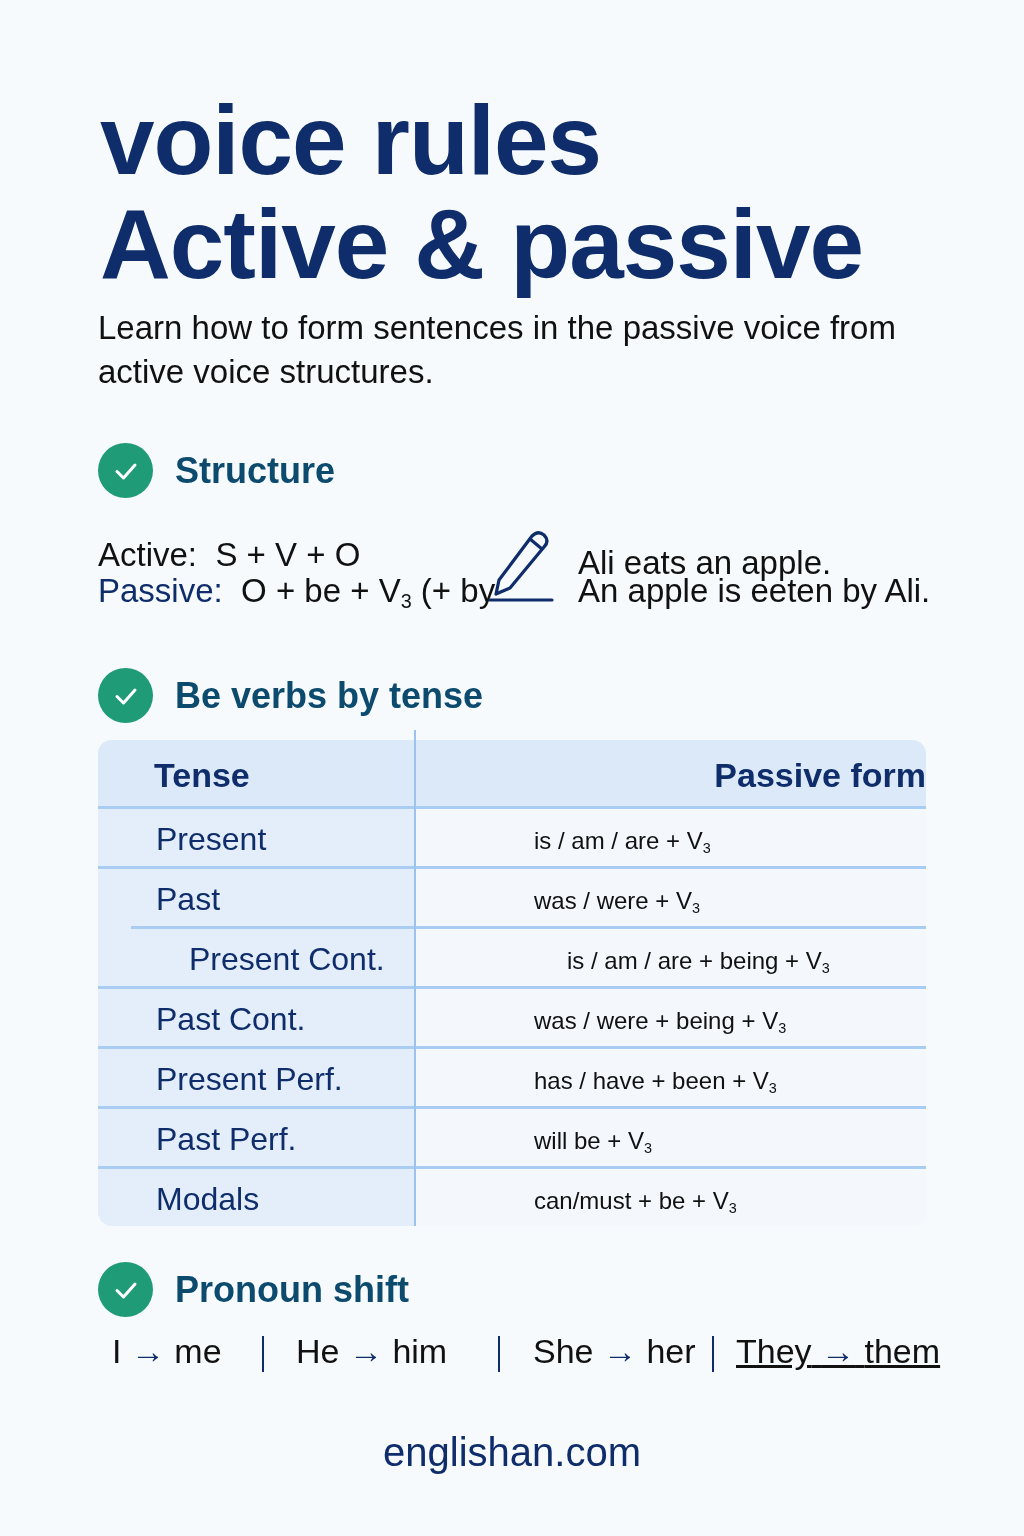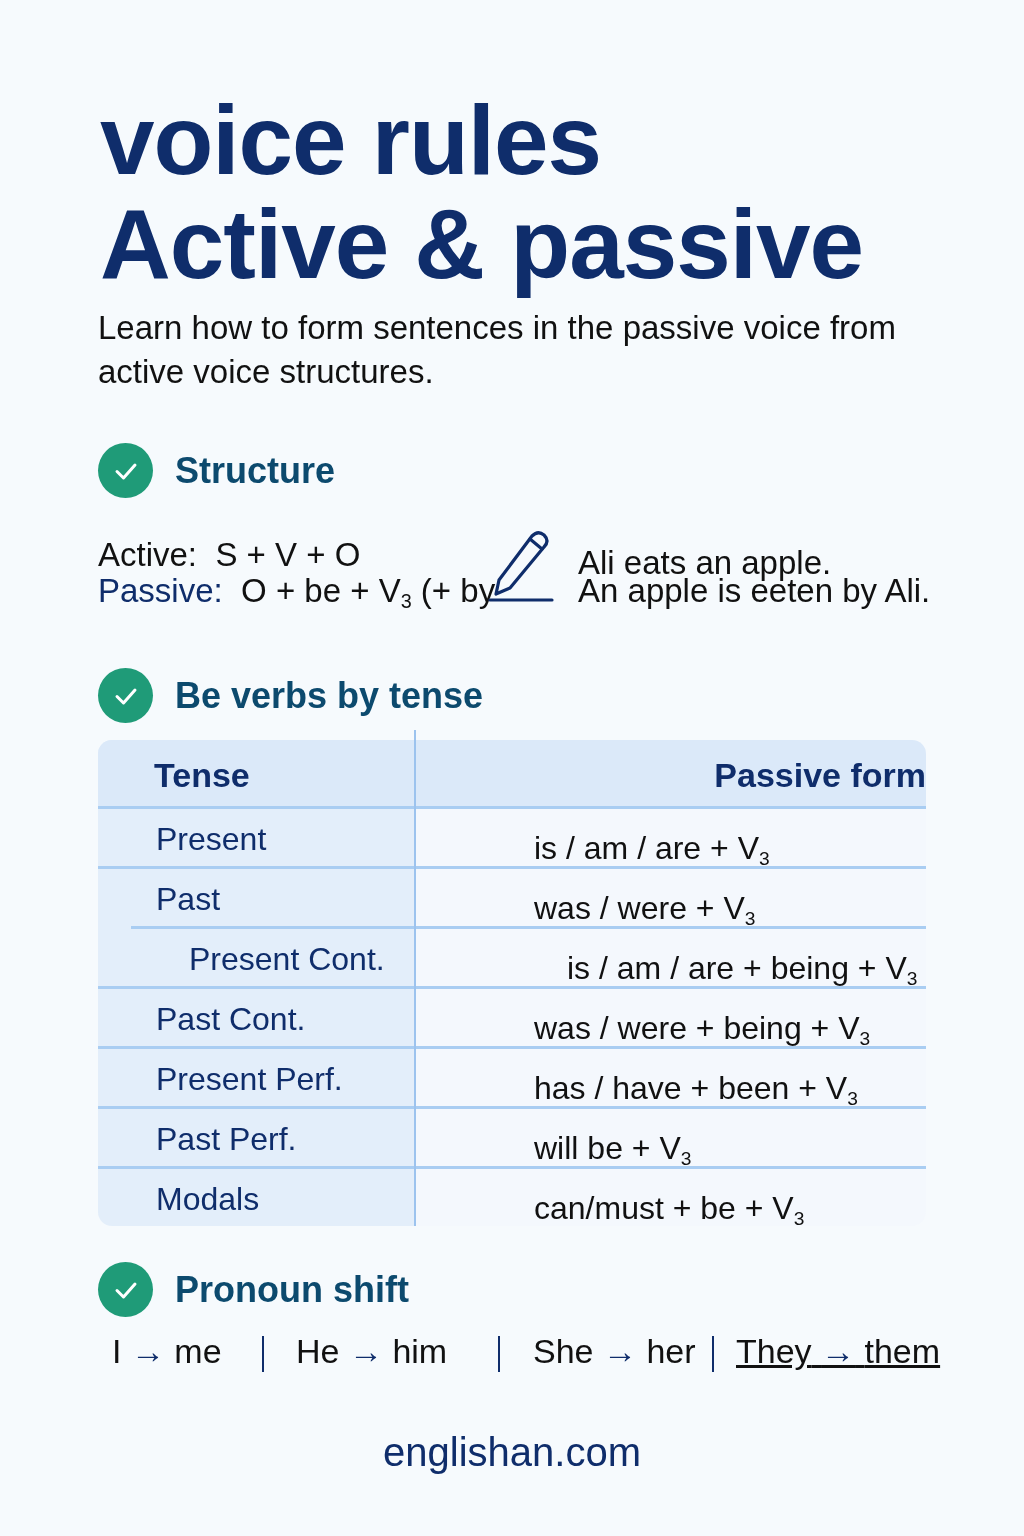--- a/index.html
+++ b/index.html
@@ -75,22 +75,22 @@
   .th-form { left: 318px; width: 510px; text-align: right; }
   .row {
     position: absolute; left: 0; width: 828px; height: 60px;
     border-top: 3px solid #a9cdf2;
   }
   .cell-tense {
     position: absolute; left: 58px; top: 0; height: 58px; line-height: 60px;
     font-size: 32px; color: #0f2d6b;
   }
   .cell-form {
-    position: absolute; left: 436px; top: 9px; height: 58px; line-height: 60px;
-    font-size: 32px; color: #111; white-space: nowrap;
+    position: absolute; left: 436px; top: 2px; height: 58px; line-height: 60px;
+    font-size: 24px; color: #111; white-space: nowrap;
   }
   .pronouns {
     position: absolute; left: 112px; top: 1326px; height: 50px; width: 840px;
     font-size: 34px; color: #111; white-space: nowrap;
   }
   .pron { position: absolute; top: 0; line-height: 50px; }
   .pron .arrow { color: #0f2d6b; font-weight: 700; }
   .sep { position: absolute; top: 10px; width: 2px; height: 36px; background: #0f2d6b; }
   .footer {
     position: absolute; left: 0; top: 1430px; width: 1024px; text-align: center;

